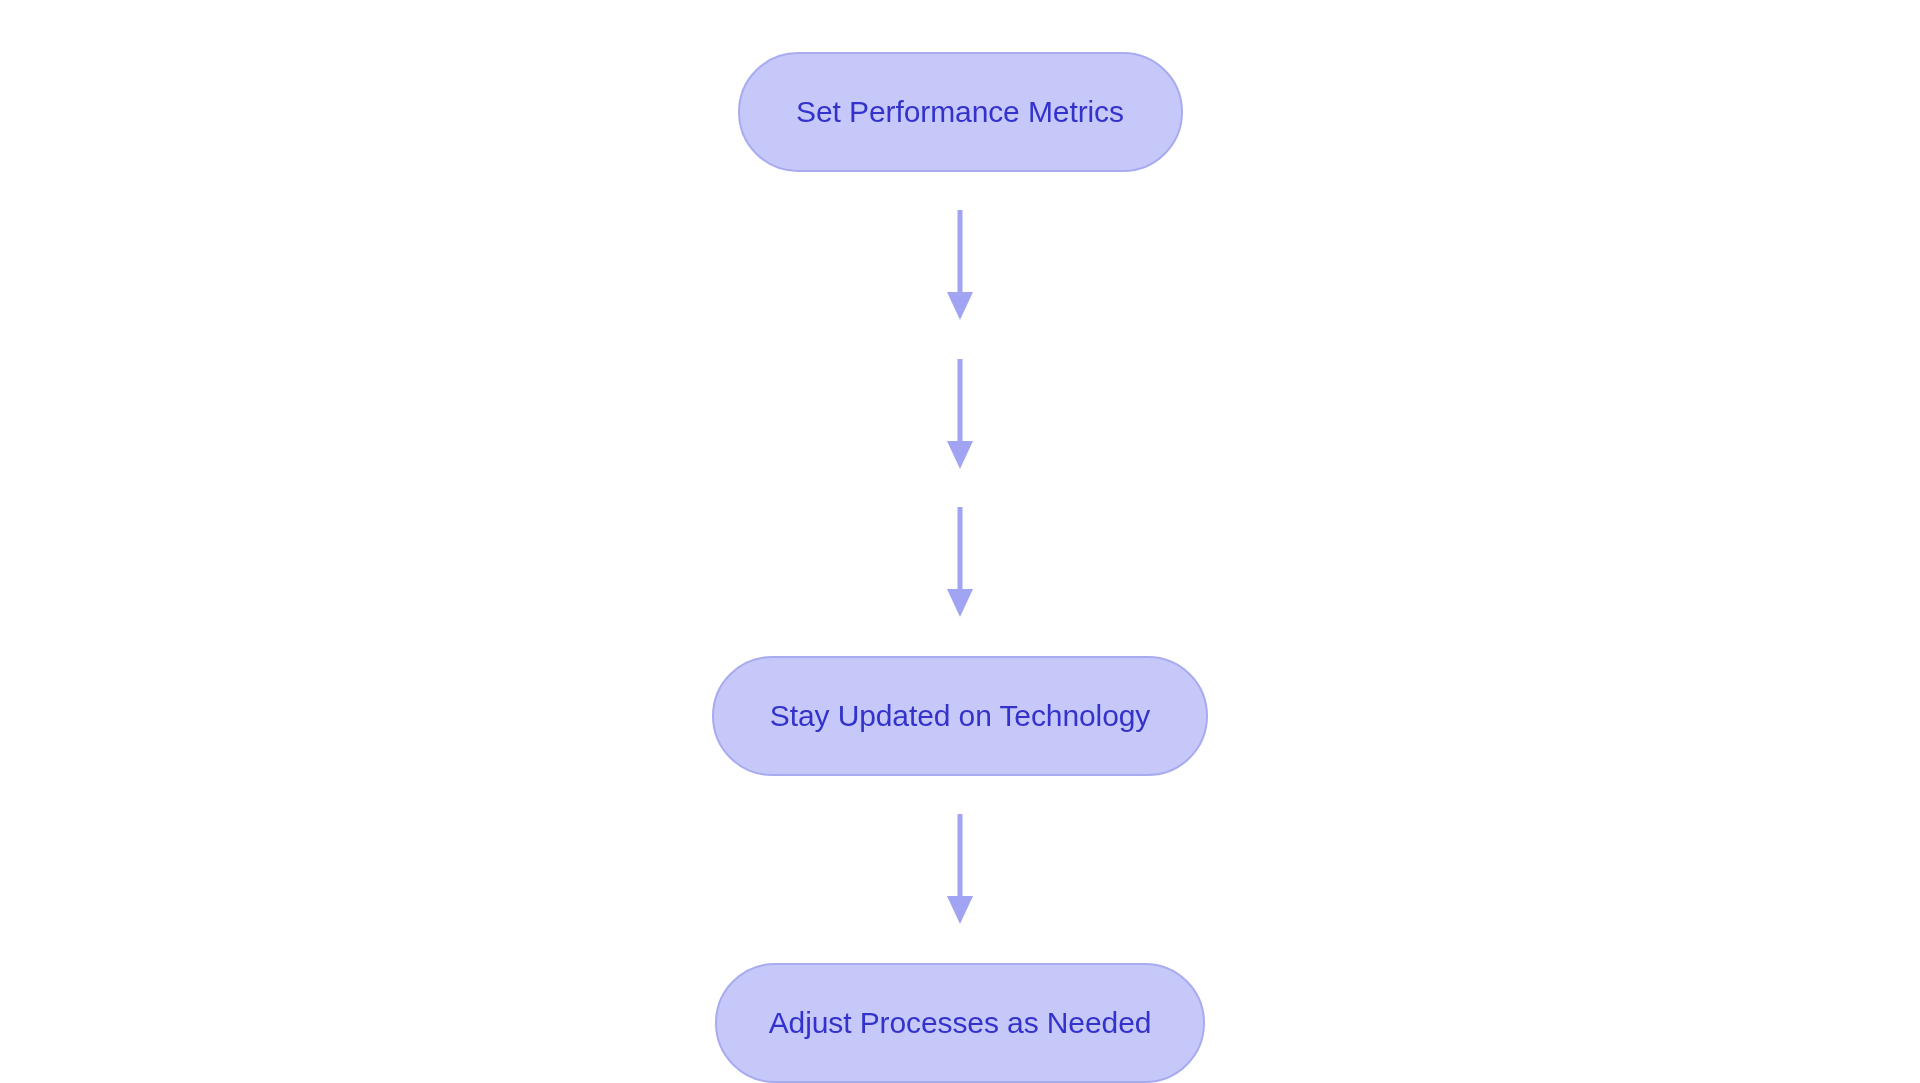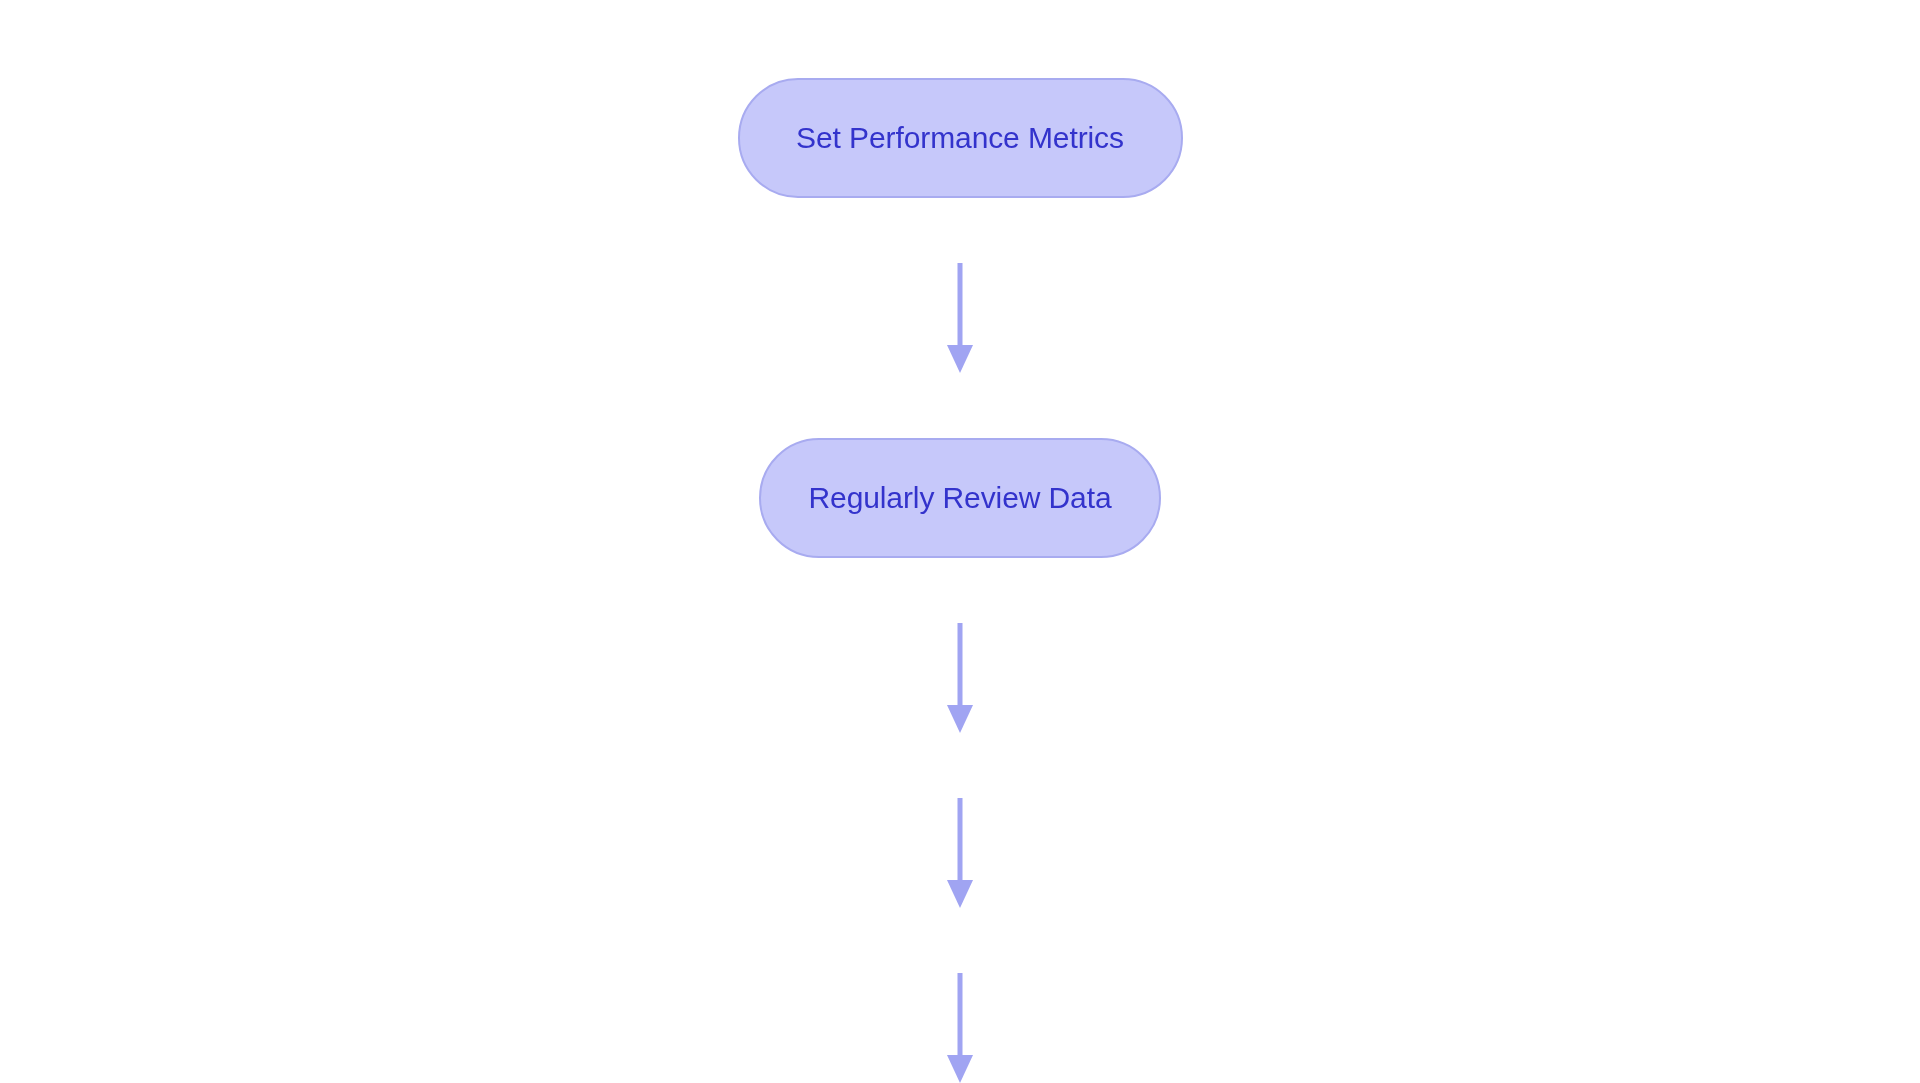--- a/index.html
+++ b/index.html
@@ -105,36 +105,39 @@
 
     <div class="node w1">
       <span class="node-label">Set Performance Metrics</span>
     </div>
 
     <div class="connector">
       <div class="connector-line"></div>
       <div class="connector-arrow"></div>
     </div>
 
-    <div class="node w2">
-      <span class="node-label">Regularly Review Data</span>
-    </div>
 
     <div class="connector">
       <div class="connector-line"></div>
       <div class="connector-arrow"></div>
     </div>
 
 
     <div class="connector">
       <div class="connector-line"></div>
       <div class="connector-arrow"></div>
     </div>
 
+    <div class="node w4">
+      <span class="node-label">Stay Updated on Technology</span>
+    </div>
 
     <div class="connector">
       <div class="connector-line"></div>
       <div class="connector-arrow"></div>
     </div>
 
+    <div class="node w5">
+      <span class="node-label">Adjust Processes as Needed</span>
+    </div>
 
   </div>
 </div>
 
 </body></html>

